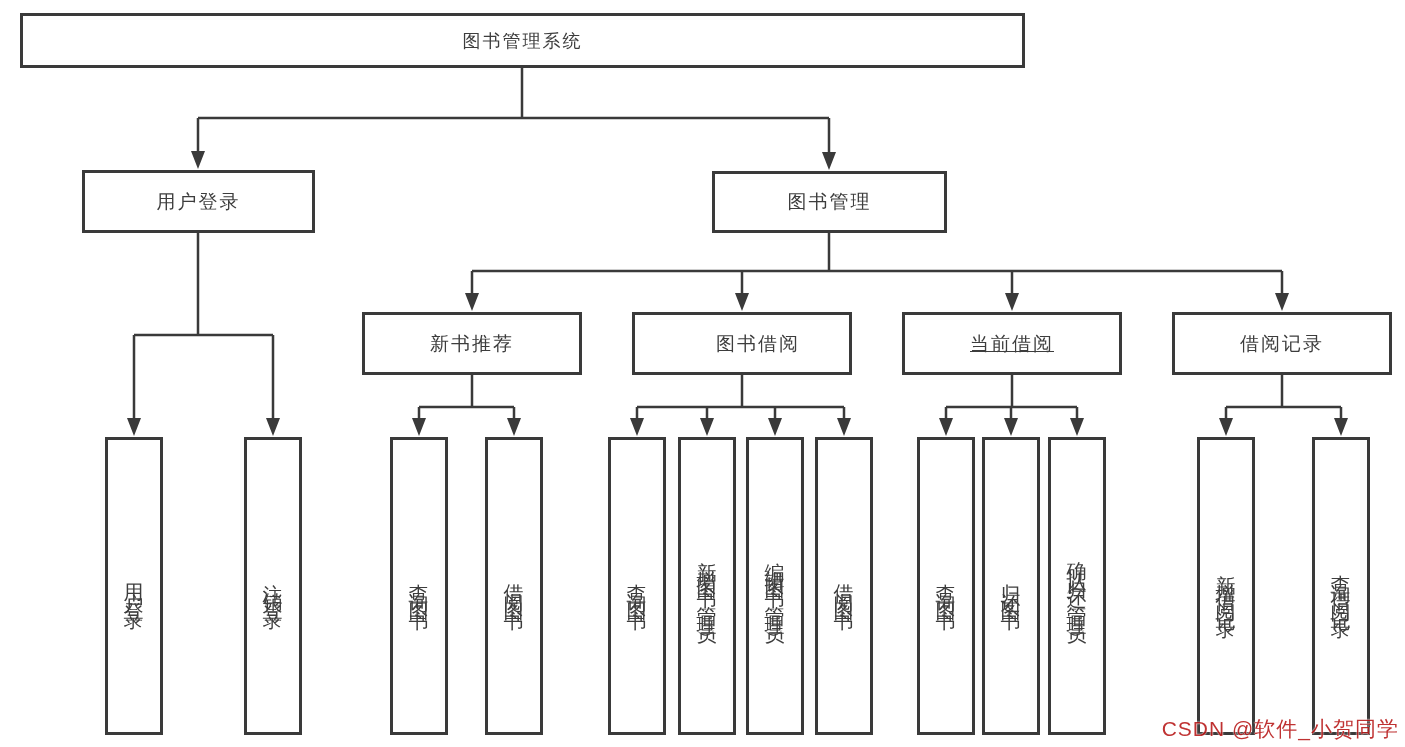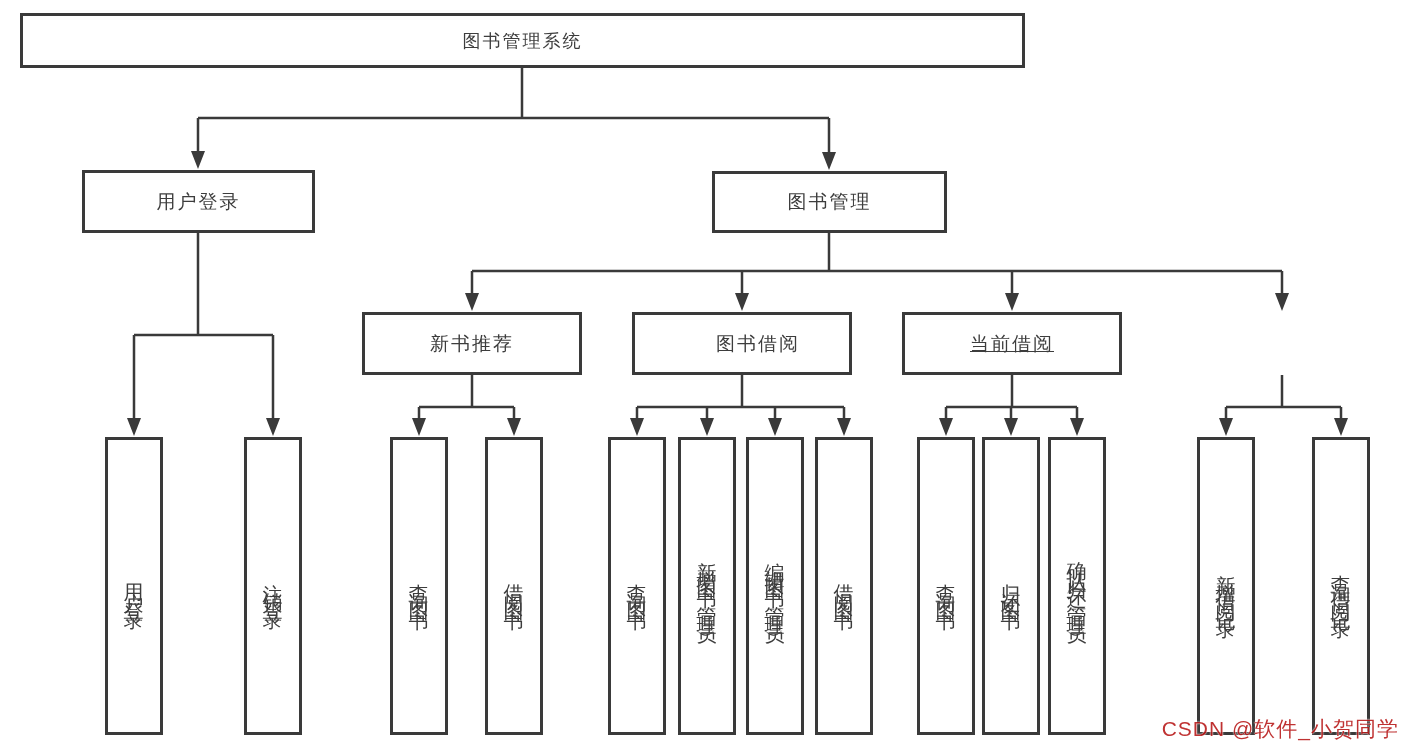--- a/index.html
+++ b/index.html
@@ -91,20 +91,23 @@
 
   <div class="box" style="left:362px; top:312px; width:220px; height:63px;">
     <span class="h-label">新书推荐</span>
   </div>
   <div class="box" style="left:632px; top:312px; width:220px; height:63px;padding-left:32px;">
     <span class="h-label">图书借阅</span>
   </div>
   <div class="box" style="left:902px; top:312px; width:220px; height:63px;text-decoration:underline;">
     <span class="h-label">当前借阅</span>
   </div>
+  <div class="box" style="left:1172px; top:312px; width:220px; height:63px;">
+    <span class="h-label">借阅记录</span>
+  </div>
 
   <div class="box" style="left:105px; top:437px; width:58px; height:298px;">
     <span class="v-label">用户登录</span>
   </div>
   <div class="box" style="left:244px; top:437px; width:58px; height:298px;">
     <span class="v-label">注销登录</span>
   </div>
 
   <div class="box" style="left:390px; top:437px; width:58px; height:298px;">
     <span class="v-label">查询图书</span>

